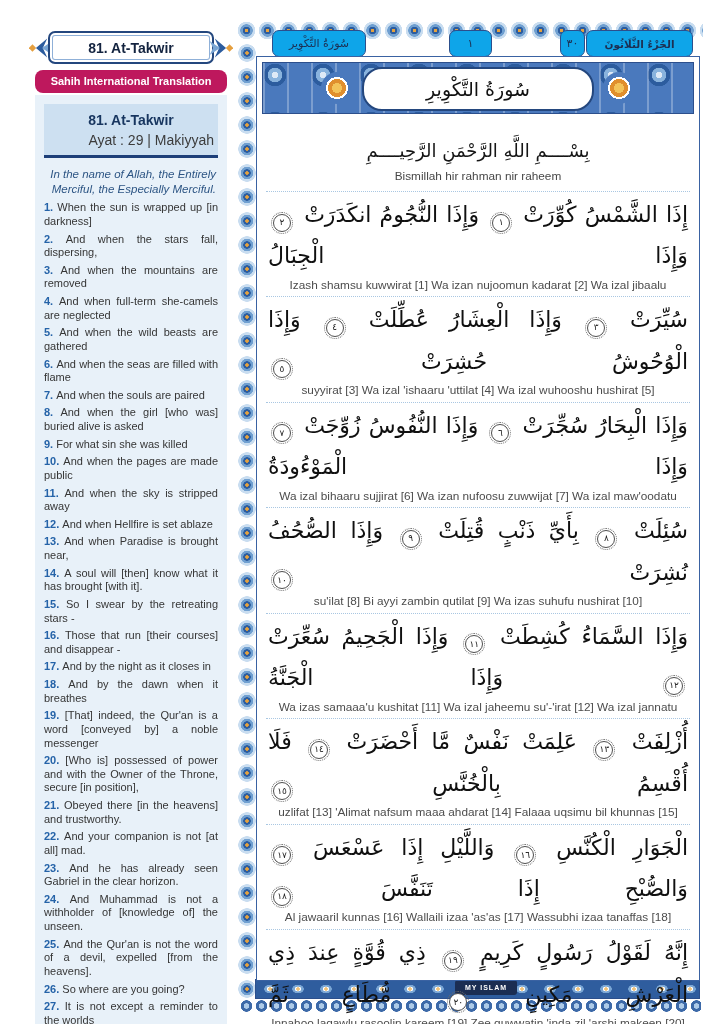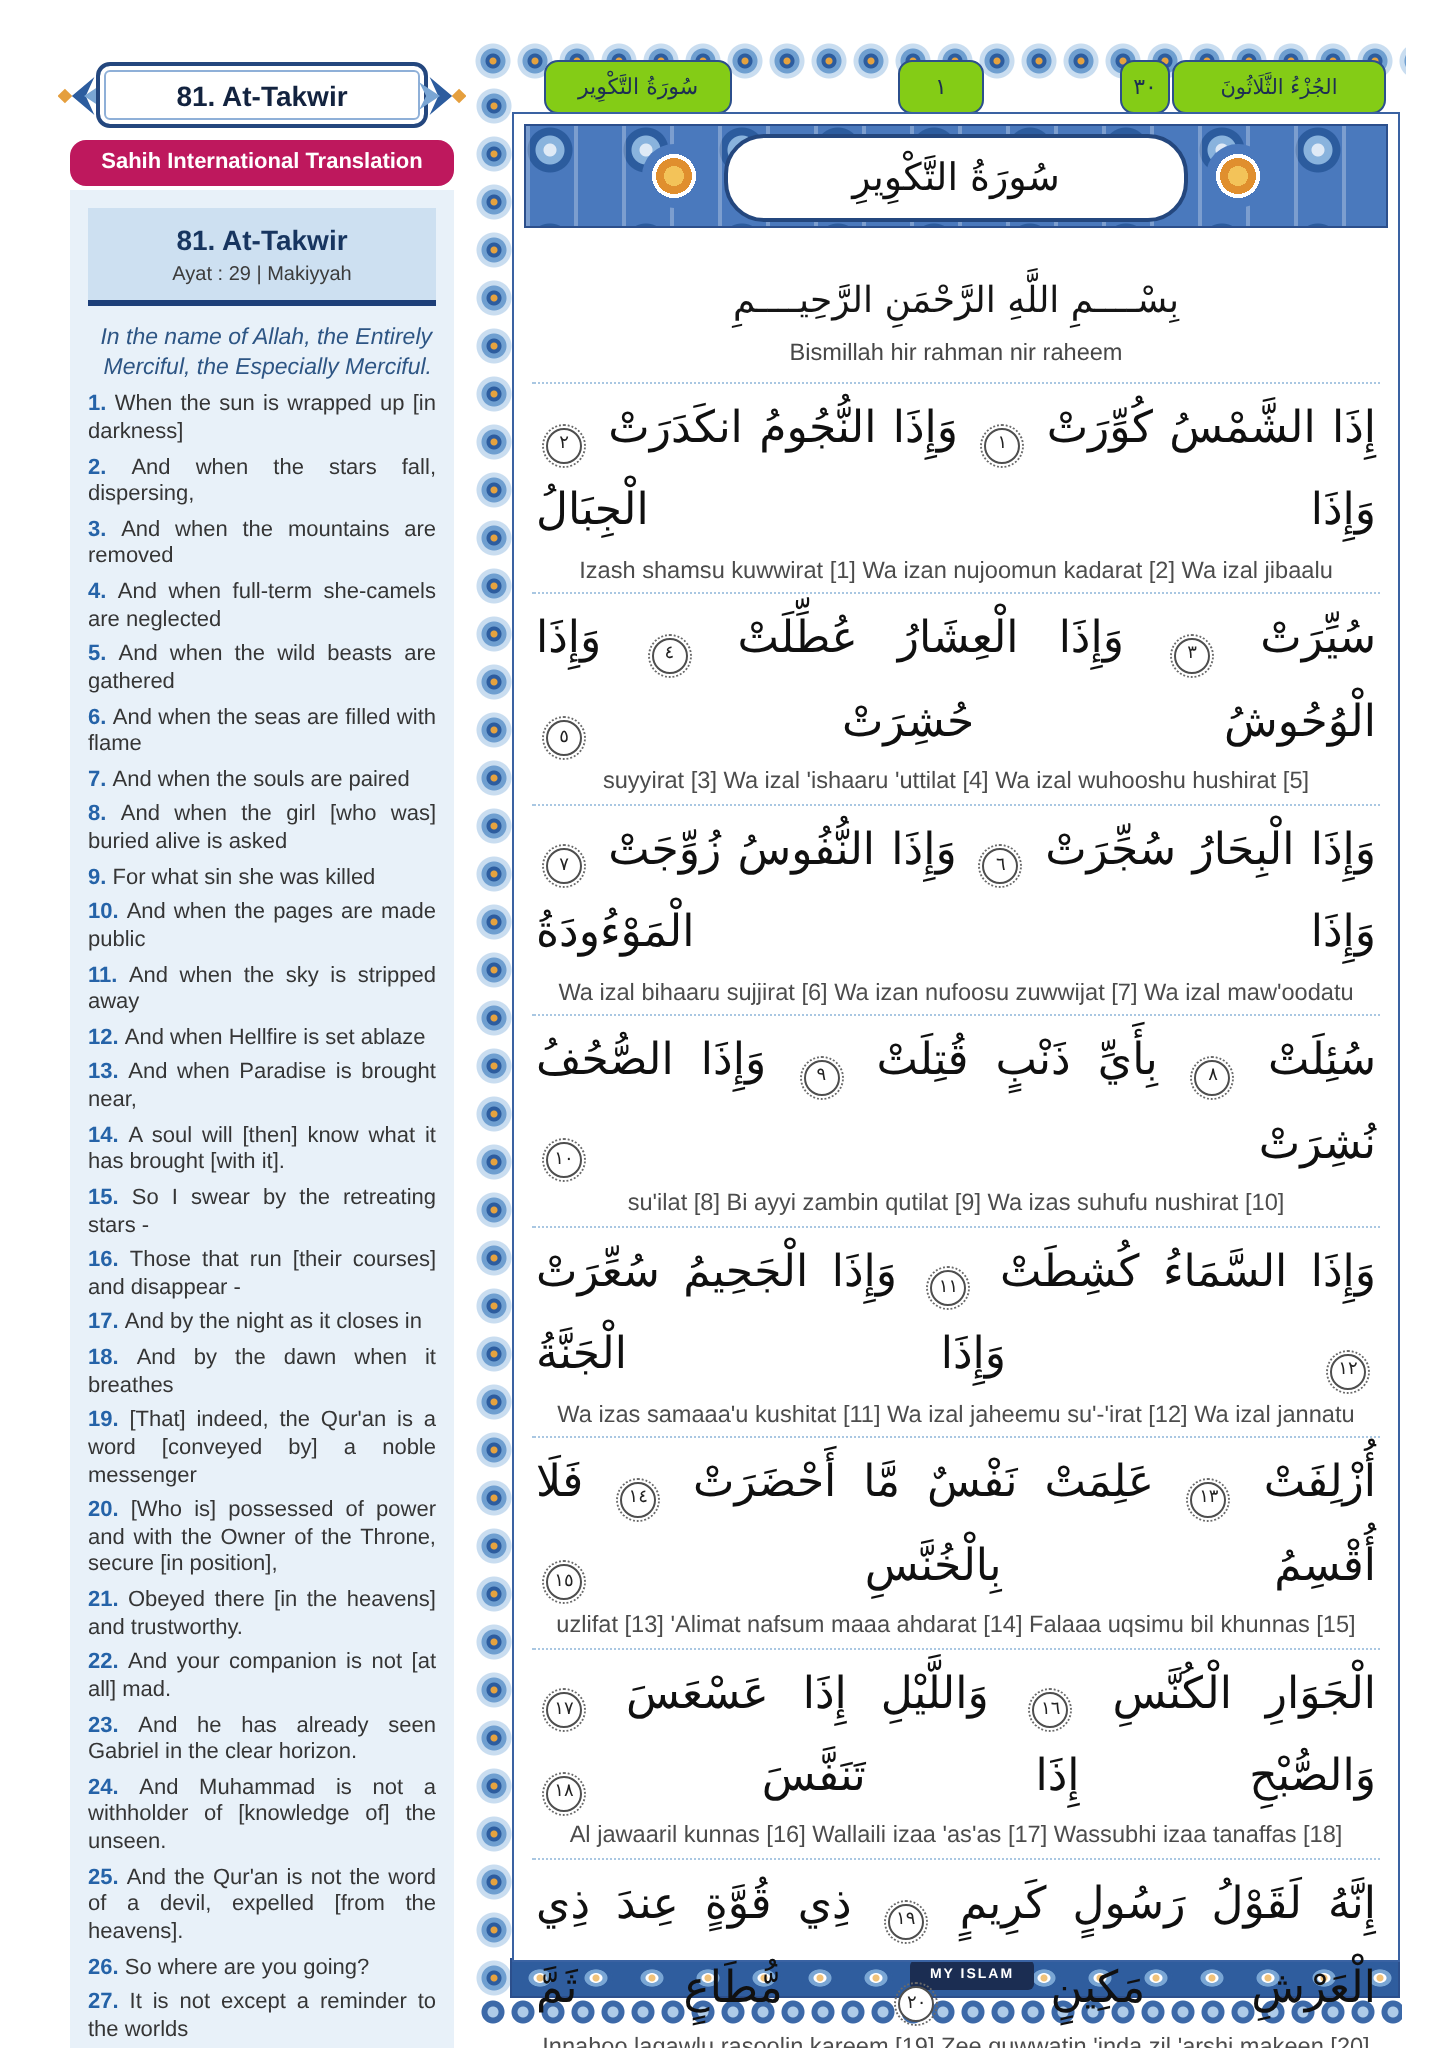--- a/index.html
+++ b/index.html
@@ -20,21 +20,21 @@
   .flourish{position:absolute;top:5px;width:26px;height:24px;}
   .flourish.left{left:-6px;}
   .flourish.right{right:-6px;transform:scaleX(-1);}
   .sb-banner{
     margin-top:6px;background:#be185d;color:#fff;border-radius:8px;
     font-size:11px;font-weight:bold;text-align:center;padding:5px 0 6px;
   }
   .sb-panel{background:#e8f1f9;border-radius:0 0 10px 10px;padding:9px 9px 10px;margin-top:2px;}
   .sb-info{background:#cde0f1;border-bottom:3px solid #1d3f79;text-align:center;padding:8px 4px 7px;}
   .sb-info-title{font-size:14px;font-weight:bold;color:#17355f;}
-  .sb-info-meta{font-size:10px;color:#3c3c3c;margin-top:4px;}
+  .sb-info-meta{font-size:14px;color:#3c3c3c;margin-top:4px;text-align:right;}
   .sb-intro{font-style:italic;color:#2d5584;font-size:11.5px;text-align:right;margin:9px 2px 4px;line-height:1.32;}
   .verse{font-size:11px;line-height:1.24;color:#353535;text-align:justify;margin:0 0 4px;}
   .vn{color:#2563a8;font-weight:bold;}
   
   .strip{position:absolute;background-color:#fff;}
   .strip-top{
     left:236px;top:20px;width:467px;height:21px;
     background-image:
       radial-gradient(circle at 50% 50%, #e5a23f 1.5px, transparent 2px),
       radial-gradient(circle at 50% 50%, #2c5c9e 3.5px, #6f9fd0 4px 6px, #c9ddf0 6.5px 8.5px, transparent 9px);
@@ -61,28 +61,28 @@
     background-size:15px 15px;
   }
   .badge{
     position:absolute;left:455px;top:980px;width:62px;height:15px;
     background:#1b2d52;border-radius:3px;color:#fff;font-size:7px;font-weight:bold;
     letter-spacing:1px;display:flex;align-items:center;justify-content:center;
   }
   .frame{position:absolute;left:256px;top:56px;width:442px;height:923px;border:1.5px solid #3a62a2;background:#fff;}
   
   .tab{
-    position:absolute;top:30px;height:25px;background:#84cc16;border:1.5px solid #2c4f8c;border-radius:7px;
+    position:absolute;top:30px;height:25px;background:#0ea5e9;border:1.5px solid #2c4f8c;border-radius:7px;
     display:flex;align-items:center;justify-content:center;
     font-family:"DejaVu Sans",sans-serif;font-size:11px;color:#1d2f52;direction:rtl;
   }
   .tab-surah{left:272px;width:92px;}
   .tab-page{left:449px;width:41px;}
   .tab-juznum{left:560px;width:23px;}
-  .tab-juz{left:586px;width:105px;font-size:10.5px;}
+  .tab-juz{left:586px;width:105px;font-size:10.5px;font-weight:bold;}
   
   .band-title{
     position:relative;margin:5px 5px 0;height:50px;border:1px solid #2c4f8c;
     background-color:#4a79bd;
     background-image:
       repeating-linear-gradient(90deg, rgba(255,255,255,.28) 0 2px, rgba(255,255,255,0) 2px 24px),
       radial-gradient(circle at 12px 12px, #dfeaf6 3px, #89b3dd 3.5px 7px, #2c5c9e 7.5px 11px, transparent 11.5px);
     background-size:auto,48px 48px;
   }
   .med{position:absolute;top:9px;width:32px;height:32px;border-radius:50%;

